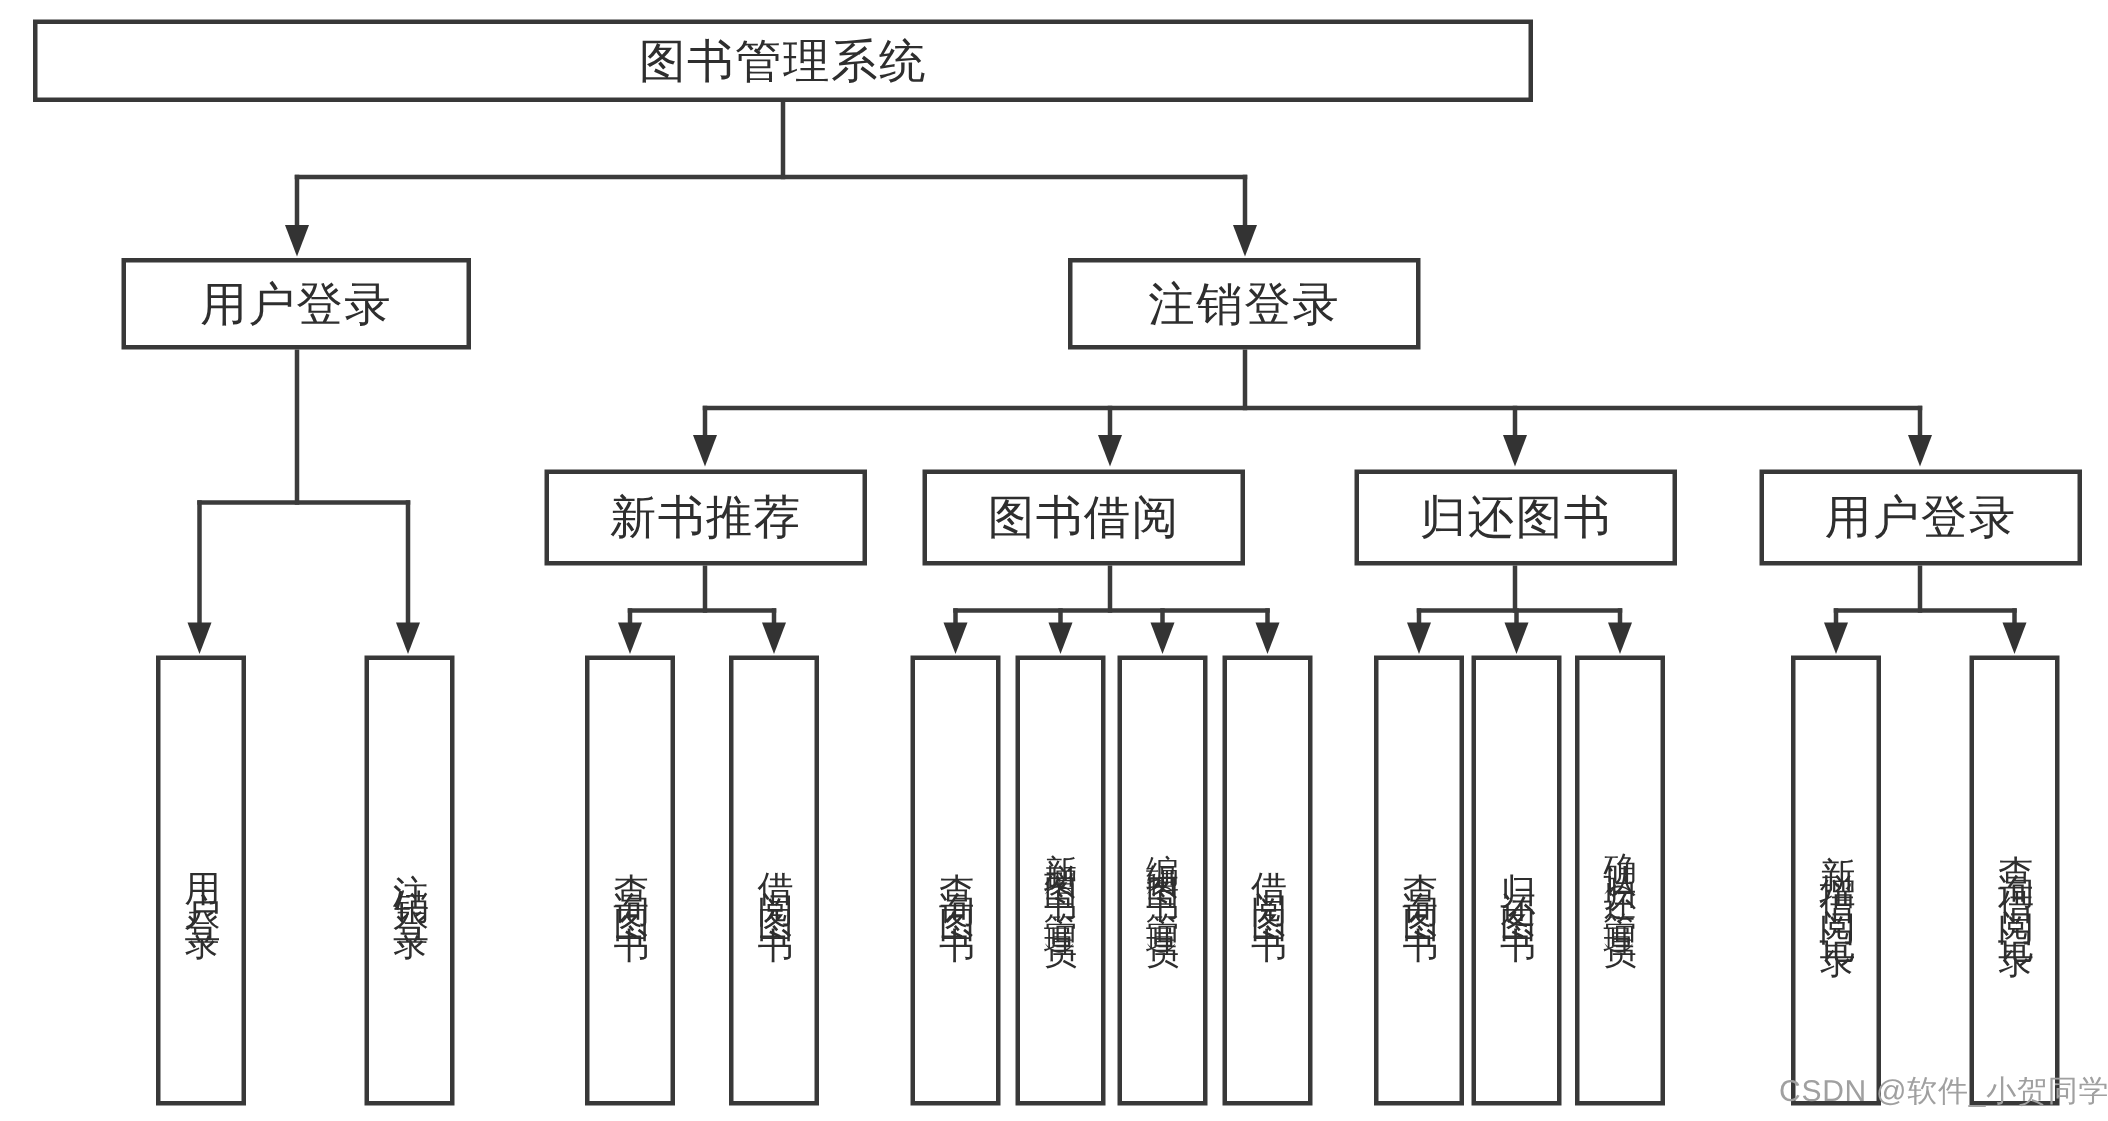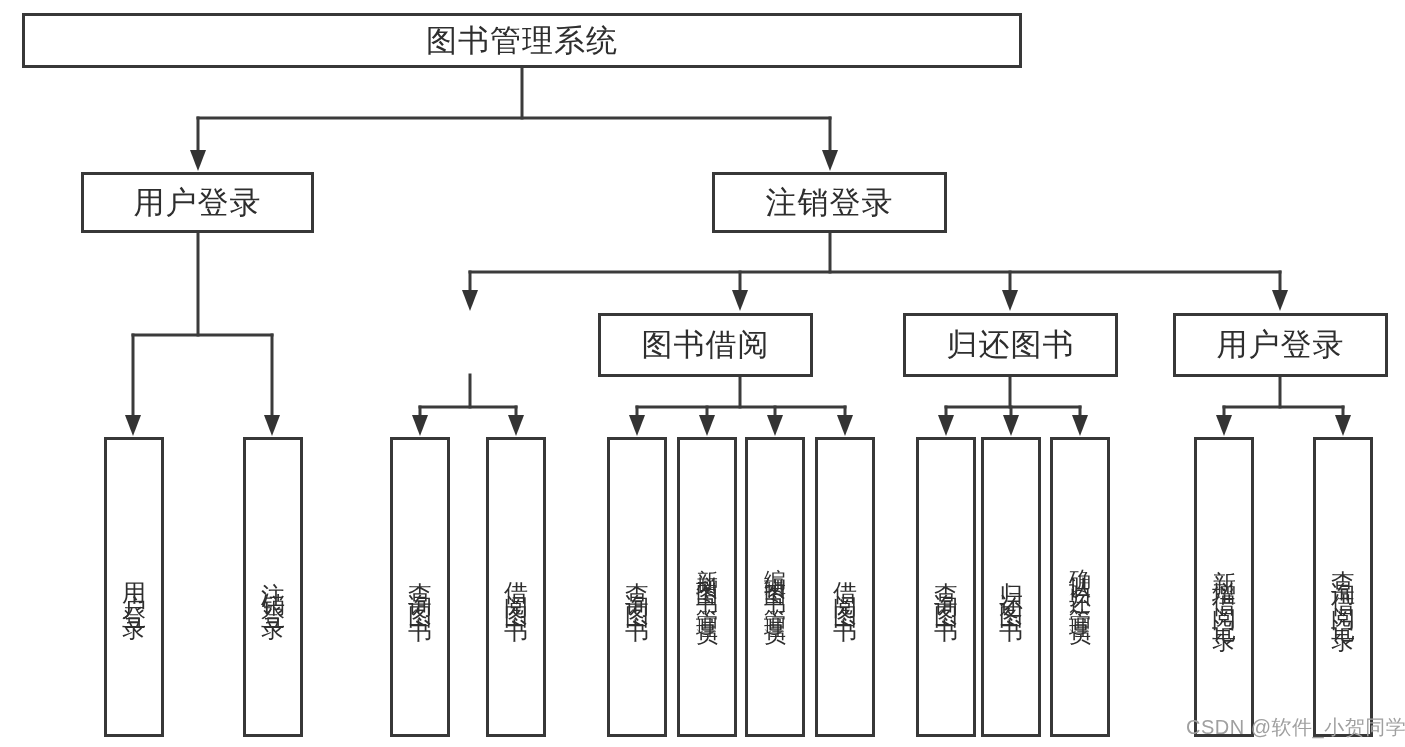--- a/index.html
+++ b/index.html
@@ -122,21 +122,22 @@
       <line x1="1343" y1="407" x2="1343" y2="420"></line>
       <polygon points="1335,415 1351,415 1343,436"></polygon>
     </g>
   </svg>
 
   <div class="node hnode" style="left:22px;top:13px;width:1000px;height:55px">图书管理系统</div>
 
   <div class="node hnode" style="left:81px;top:172px;width:233px;height:61px">用户登录</div>
   <div class="node hnode" style="left:712px;top:172px;width:235px;height:61px">注销登录</div>
 
-  <div class="node hnode" style="left:598px;top:313px;width:215px;height:64px">图书借阅</div>
+  <div class="node hnode" style="left:363px;top:313px;width:215px;height:64px">新书推荐</div>
+  <div class="node hnode" style="left:615px;top:313px;width:215px;height:64px">图书借阅</div>
   <div class="node hnode" style="left:903px;top:313px;width:215px;height:64px">归还图书</div>
   <div class="node hnode" style="left:1173px;top:313px;width:215px;height:64px">用户登录</div>
 
   <div class="node leaf" style="left:104px;top:437px;width:60px;height:300px">用户登录</div>
   <div class="node leaf" style="left:243px;top:437px;width:60px;height:300px">注销登录</div>
 
   <div class="node leaf" style="left:390px;top:437px;width:60px;height:300px">查询图书</div>
   <div class="node leaf" style="left:486px;top:437px;width:60px;height:300px">借阅图书</div>
 
   <div class="node leaf" style="left:607px;top:437px;width:60px;height:300px">查询图书</div>

